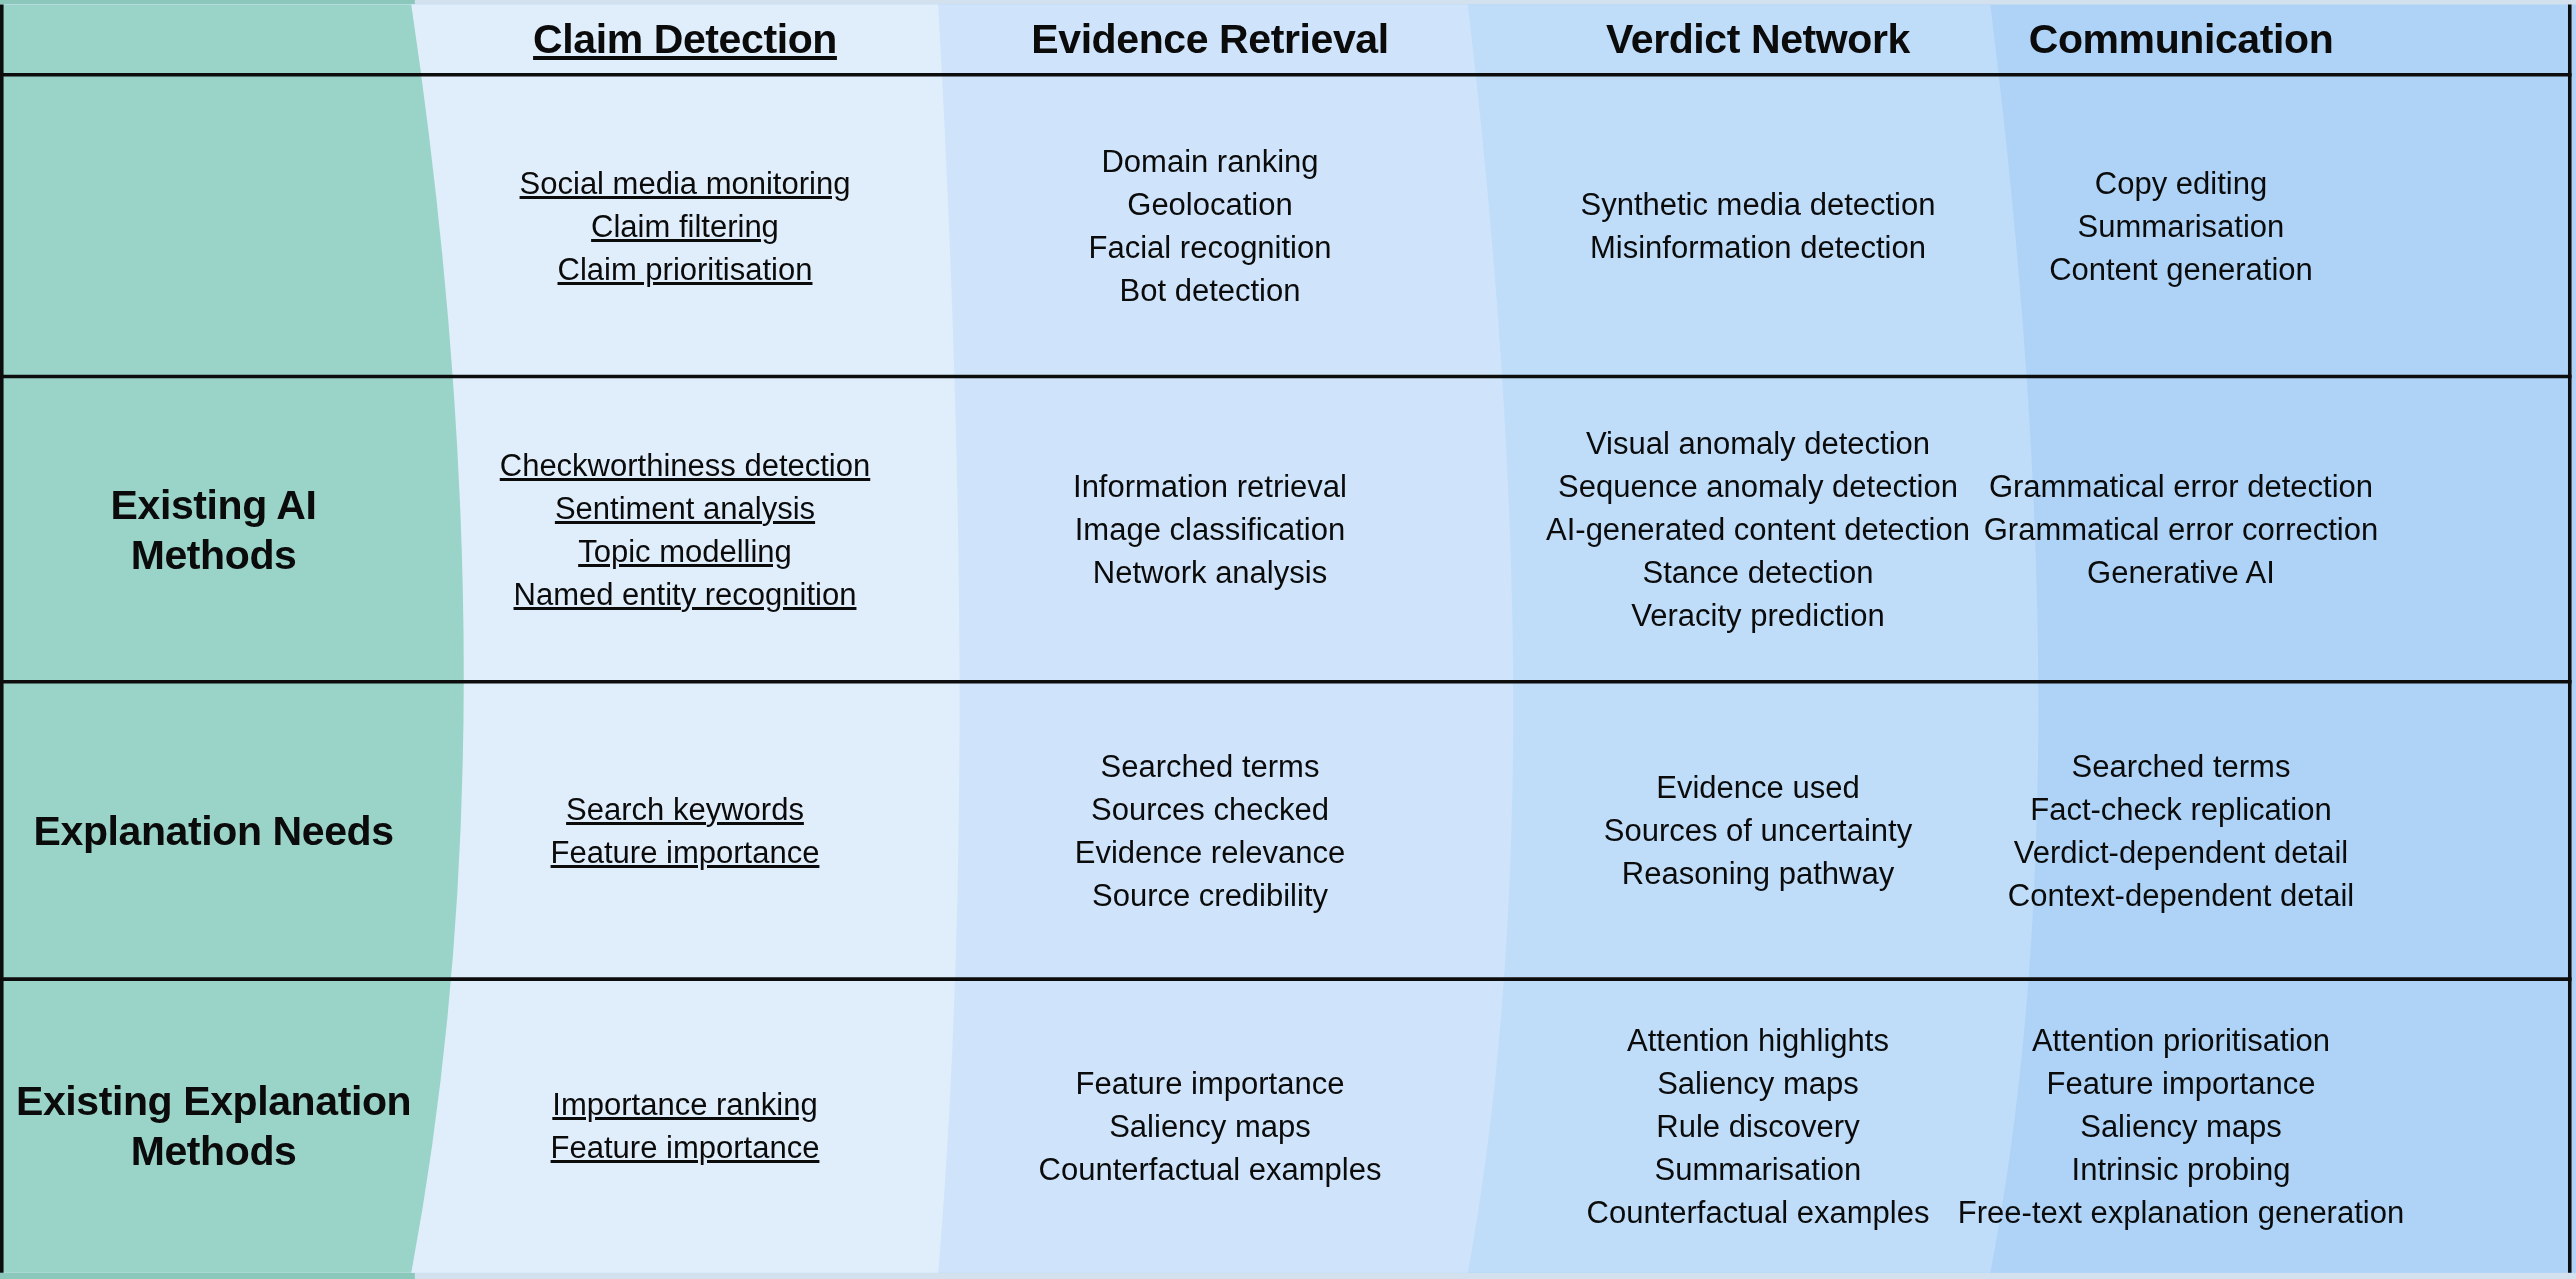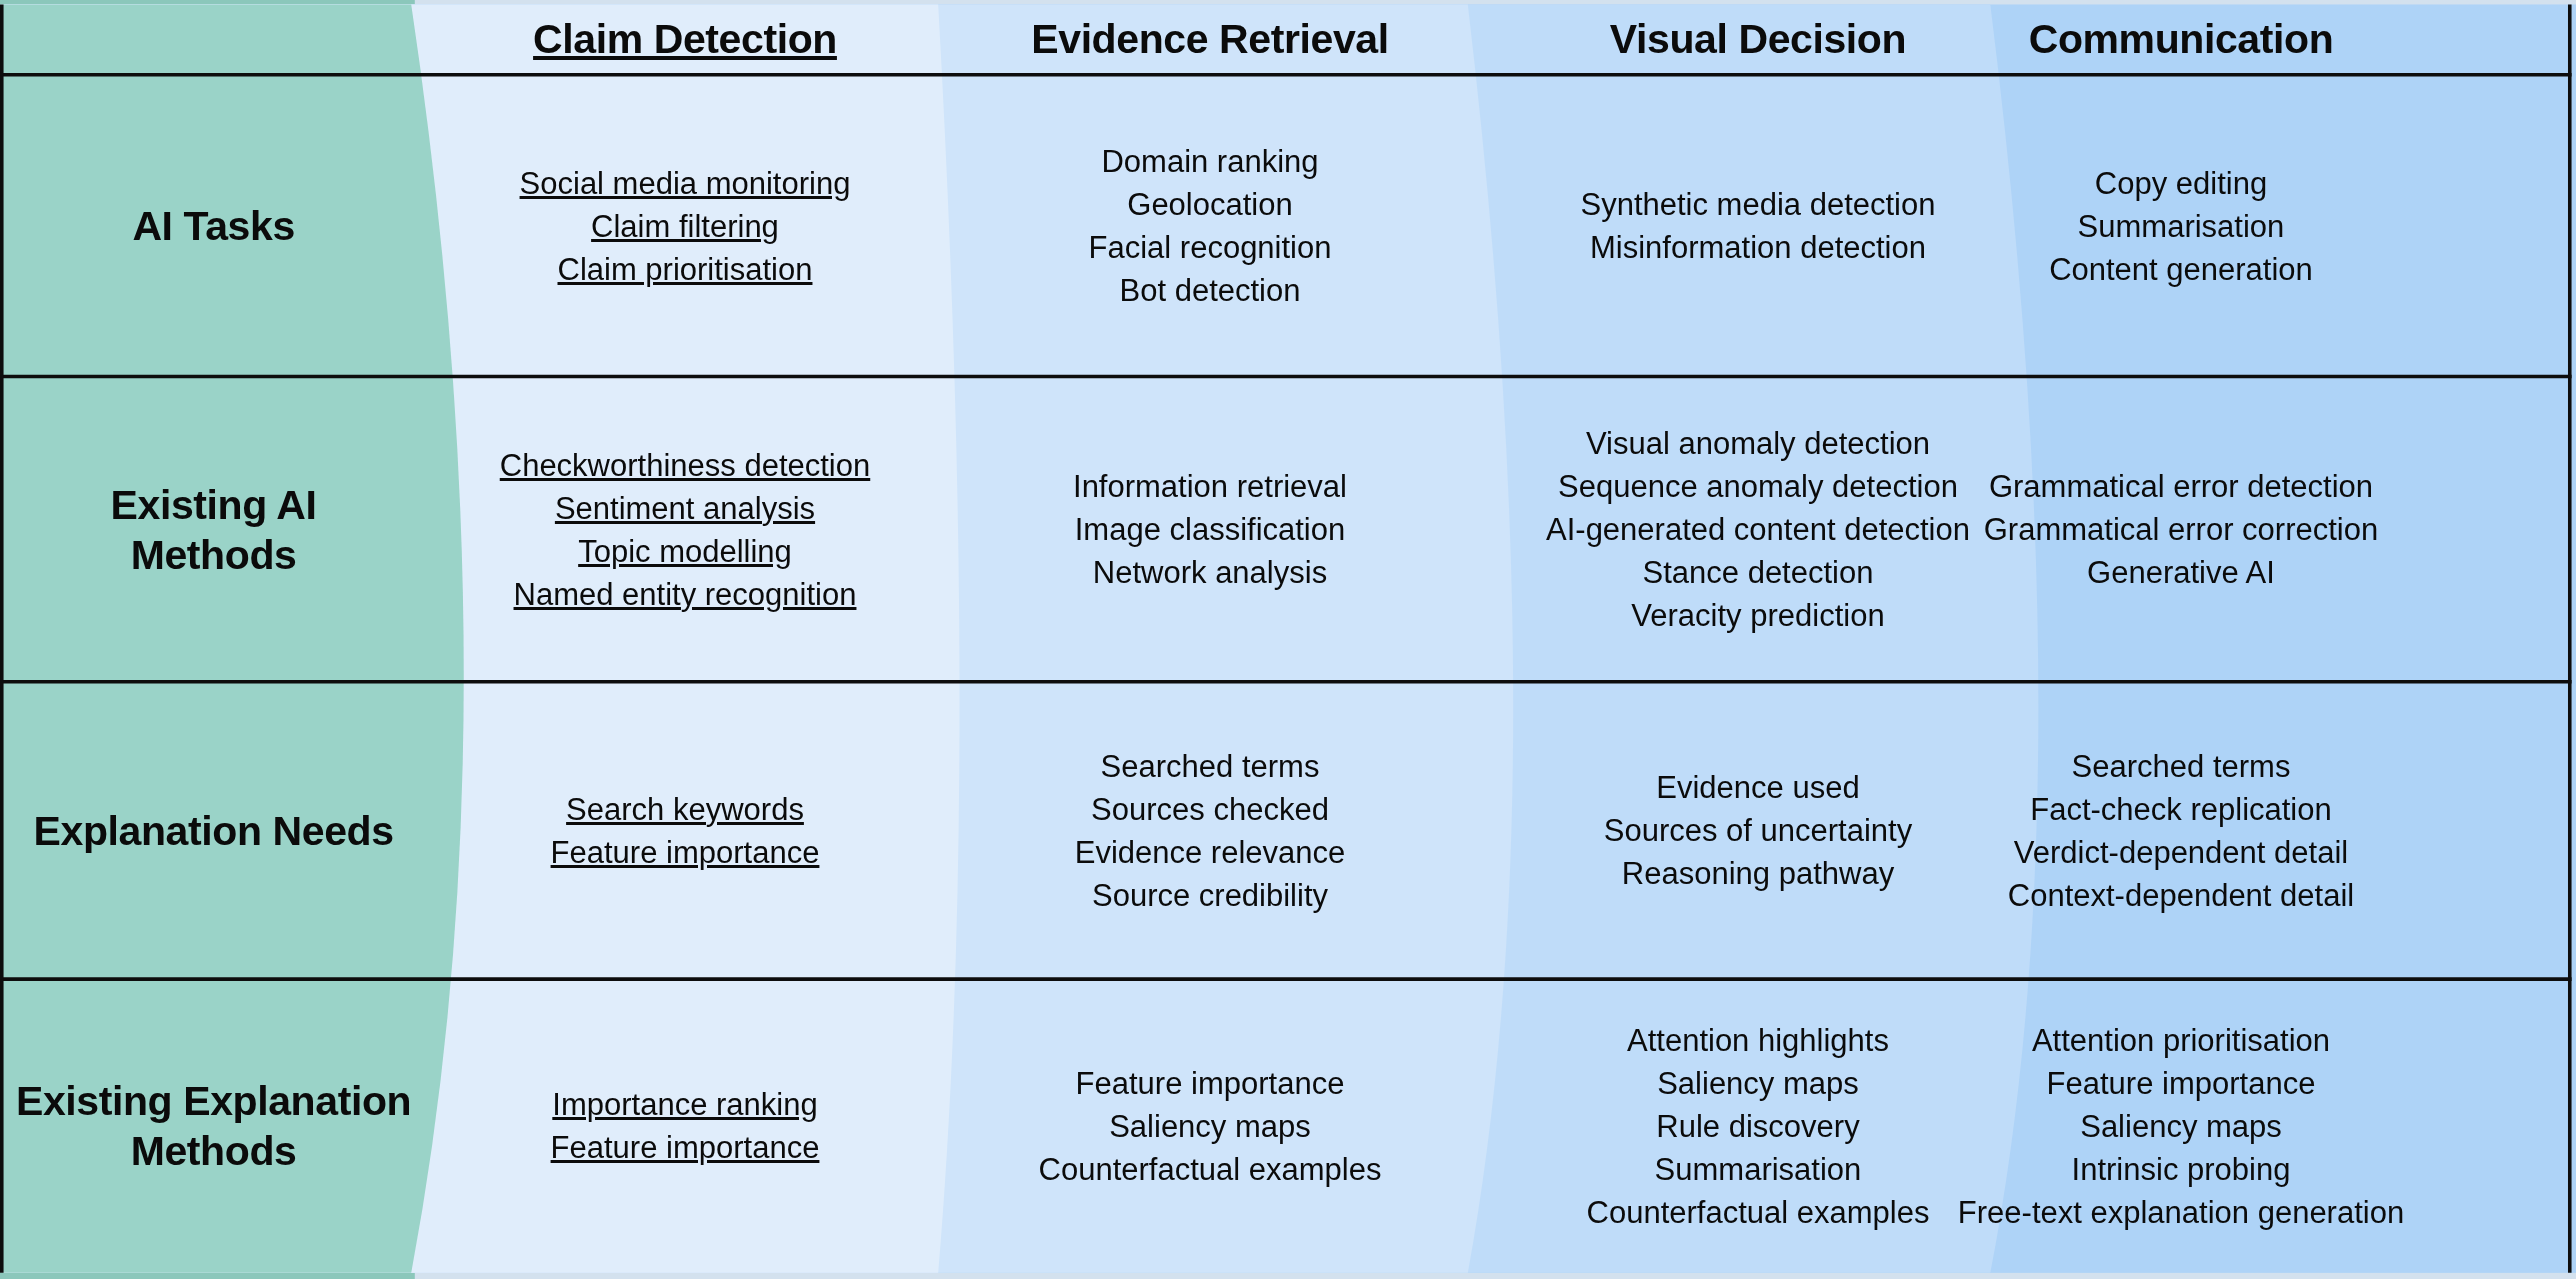--- a/index.html
+++ b/index.html
@@ -55,24 +55,23 @@
       <line x1="0" y1="423" x2="2889" y2="423"></line>
       <line x1="0" y1="766" x2="2889" y2="766"></line>
       <line x1="0" y1="1100" x2="2889" y2="1100"></line>
       <line x1="2" y1="5" x2="2" y2="1430"></line>
       <line x1="2887" y1="5" x2="2887" y2="1430"></line>
     </g>
   </svg>
 
   <div class="cell hdr rH c1">Claim Detection</div>
   <div class="cell hdr rH c2">Evidence Retrieval</div>
-  <div class="cell hdr rH c3">Visual Decision</div>
+  <div class="cell hdr rH c3">Verdict Network</div>
   <div class="cell hdr rH c4">Communication</div>
 
-  <div class="cell rowlbl r1 cL">AI Tasks</div>
   <div class="cell r1 c1">Social media monitoring
 Claim filtering
 Claim prioritisation</div>
   <div class="cell r1 c2">Domain ranking
 Geolocation
 Facial recognition
 Bot detection</div>
   <div class="cell r1 c3">Synthetic media detection
 Misinformation detection</div>
   <div class="cell r1 c4">Copy editing

